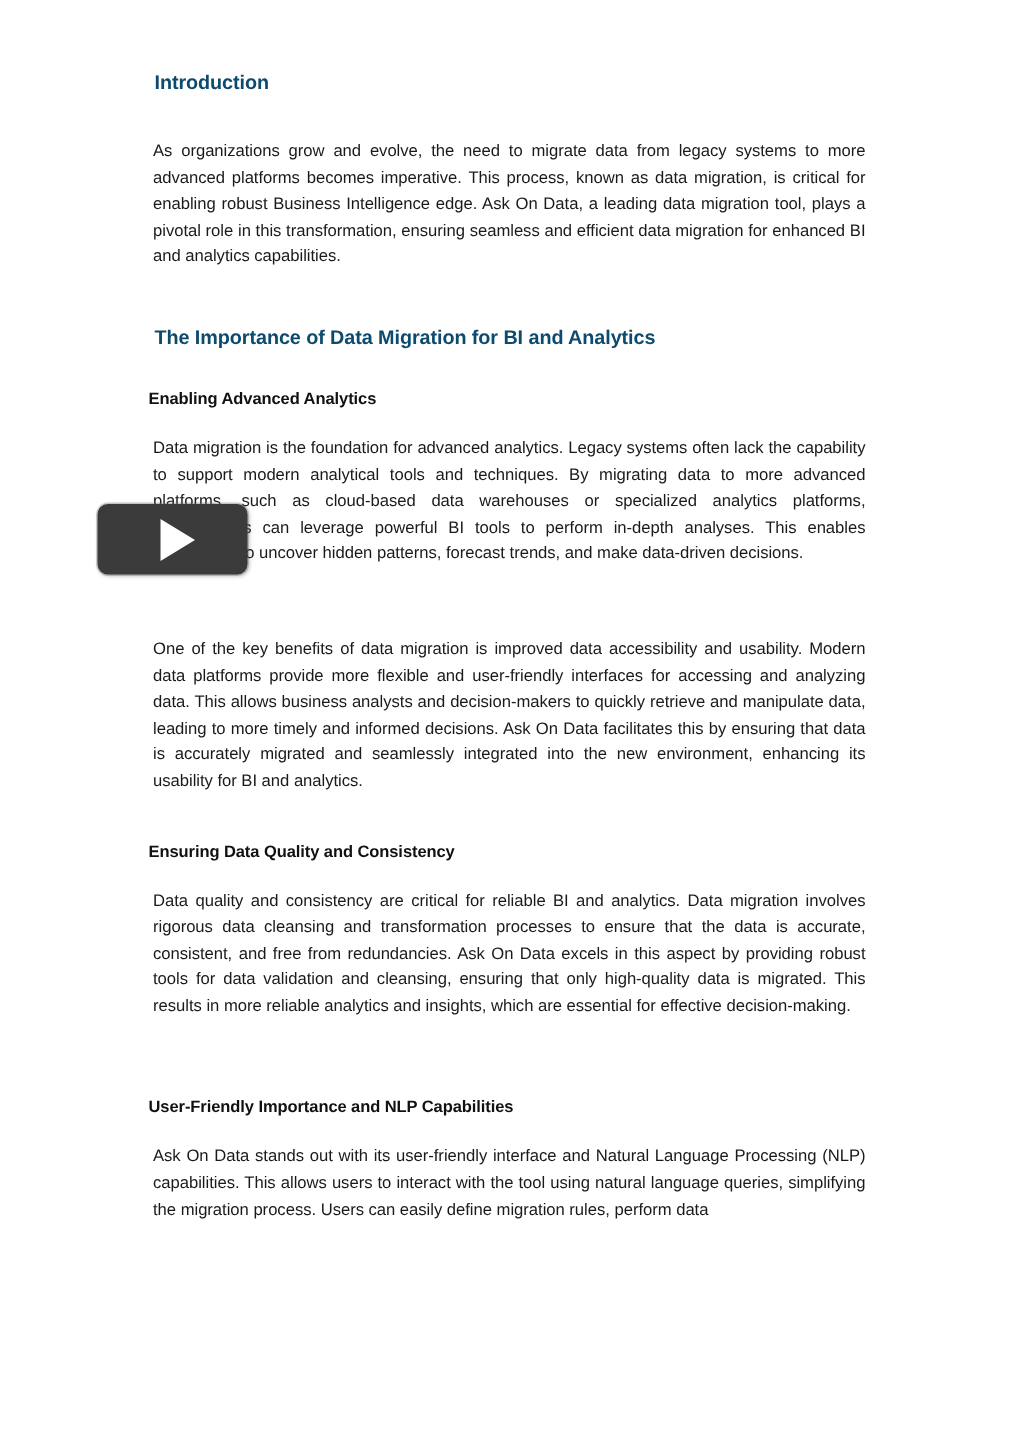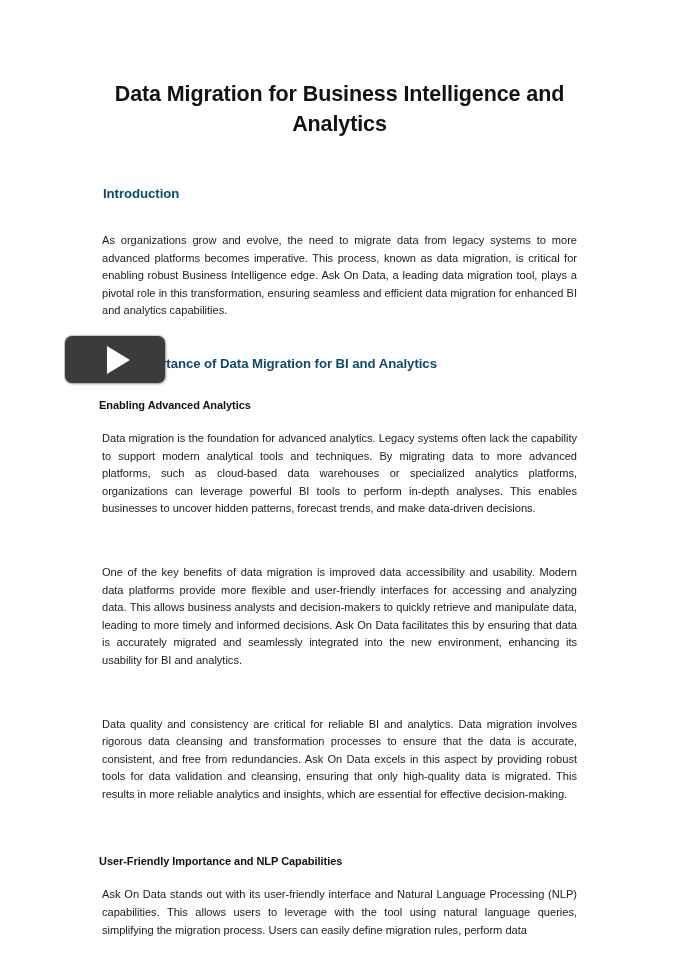--- a/index.html
+++ b/index.html
@@ -105,21 +105,20 @@
     margin-left: 6px;
   }
 </style>
 </head>
 <body>
 
 <div id="page">
 
   <div id="content">
 
-    <h1 class="doc-title">Data Migration for Business Intelligence and Analytics</h1>
 
     <div class="gap-intro-head"></div>
 
     <h2 class="section-heading">Introduction</h2>
 
     <div class="gap-head-body"></div>
 
     <p class="body-text">As organizations grow and evolve, the need to migrate data from legacy systems to more advanced platforms becomes imperative. This process, known as data migration, is critical for enabling robust Business Intelligence edge. Ask On Data, a leading data migration tool, plays a pivotal role in this transformation, ensuring seamless and efficient data migration for enhanced BI and analytics capabilities.</p>
 
     <div class="gap-body-h2"></div>
@@ -136,35 +135,36 @@
 
     <div class="gap-body-h3"></div>
 
 
     <div class="gap-h3-body"></div>
 
     <p class="body-text">One of the key benefits of data migration is improved data accessibility and usability. Modern data platforms provide more flexible and user-friendly interfaces for accessing and analyzing data. This allows business analysts and decision-makers to quickly retrieve and manipulate data, leading to more timely and informed decisions. Ask On Data facilitates this by ensuring that data is accurately migrated and seamlessly integrated into the new environment, enhancing its usability for BI and analytics.</p>
 
     <div class="gap-body-h3"></div>
 
+    <h3 class="sub-heading">Ensuring Data Quality and Consistency</h3>
 
     <div class="gap-h3-body"></div>
 
     <p class="body-text">Data quality and consistency are critical for reliable BI and analytics. Data migration involves rigorous data cleansing and transformation processes to ensure that the data is accurate, consistent, and free from redundancies. Ask On Data excels in this aspect by providing robust tools for data validation and cleansing, ensuring that only high-quality data is migrated. This results in more reliable analytics and insights, which are essential for effective decision-making.</p>
 
     <div class="gap-body-h2b"></div>
 
 
     <div class="gap-h2-h3"></div>
 
     <h3 class="sub-heading">User-Friendly Importance and NLP Capabilities</h3>
 
     <div class="gap-h3-body"></div>
 
-    <p class="body-text">Ask On Data stands out with its user-friendly interface and Natural Language Processing (NLP) capabilities. This allows users to leverage with the tool using natural language queries, simplifying the migration process. Users can easily define migration rules, perform data</p>
+    <p class="body-text">Ask On Data stands out with its user-friendly interface and Natural Language Processing (NLP) capabilities. This allows users to interact with the tool using natural language queries, simplifying the migration process. Users can easily define migration rules, perform data</p>
 
   </div>
 
   <div id="play-overlay">
     <span class="tri"></span>
   </div>
 
 </div>
 
 </body></html>

